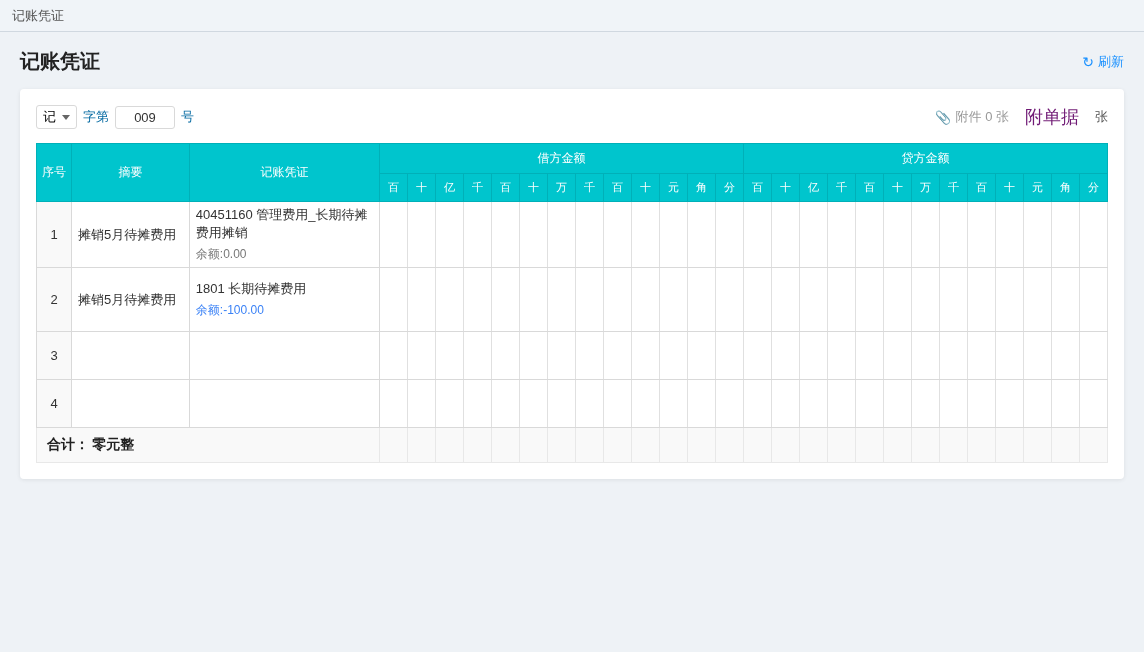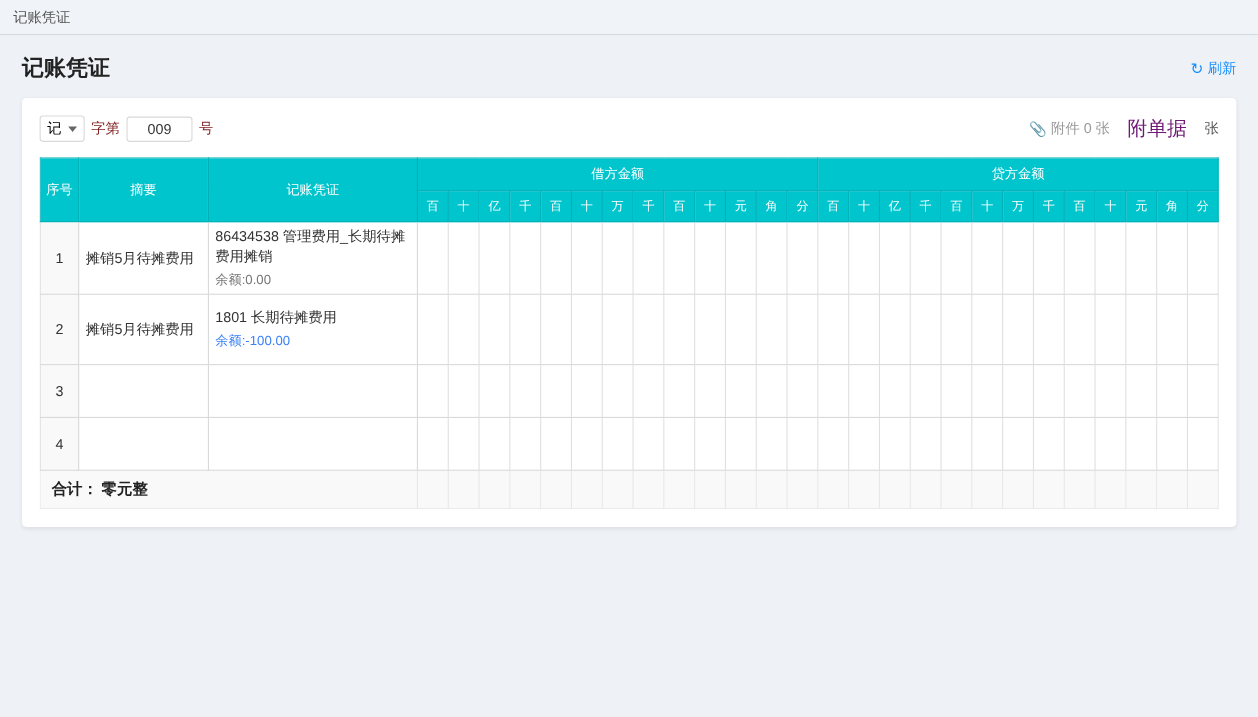--- a/index.html
+++ b/index.html
@@ -59,21 +59,21 @@
       gap: 12px;
       margin-bottom: 14px;
       flex-wrap: wrap;
     }
     .form-item {
       display: flex;
       align-items: center;
       gap: 6px;
     }
     .form-label {
-      color: #7f1d1d;
+      color: #0369a1;
       font-size: 13px;
     }
     .ji-select {
       display: flex;
       align-items: center;
       border: 1px solid #d9d9d9;
       border-radius: 3px;
       padding: 2px 6px;
       background: #fff;
       cursor: pointer;
@@ -321,21 +321,21 @@
             <th class="digit-header">角</th>
             <th class="digit-header">分</th>
           </tr>
         </thead>
         <tbody id="voucher-tbody">
 
         <tr>
               <td class="row-num" style="height: 64px;">1</td>
               <td class="summary-cell" style="height: 64px;">摊销5月待摊费用</td>
               <td class="account-cell" style="height: 64px;">
-                <div class="account-main">86434538 管理费用_长期待摊费用摊销</div>
+                <div class="account-main">40451160 管理费用_长期待摊费用摊销</div>
                 <div class="account-balance">余额:0.00</div>
               </td>
               <td class="digit-cell" style="height: 64px; min-width: 28px; border-right: 1px solid rgb(224, 224, 224);"></td>
               <td class="digit-cell" style="height: 64px; min-width: 28px; border-right: 1px solid rgb(224, 224, 224);"></td>
               <td class="digit-cell" style="height: 64px; min-width: 28px; border-right: 1px solid rgb(224, 224, 224);"></td>
               <td class="digit-cell" style="height: 64px; min-width: 28px; border-right: 1px solid rgb(224, 224, 224);"></td>
               <td class="digit-cell" style="height: 64px; min-width: 28px; border-right: 1px solid rgb(224, 224, 224);"></td>
               <td class="digit-cell" style="height: 64px; min-width: 28px; border-right: 1px solid rgb(224, 224, 224);"></td>
               <td class="digit-cell" style="height: 64px; min-width: 28px; border-right: 1px solid rgb(224, 224, 224);"></td>
               <td class="digit-cell" style="height: 64px; min-width: 28px; border-right: 1px solid rgb(224, 224, 224);"></td>

